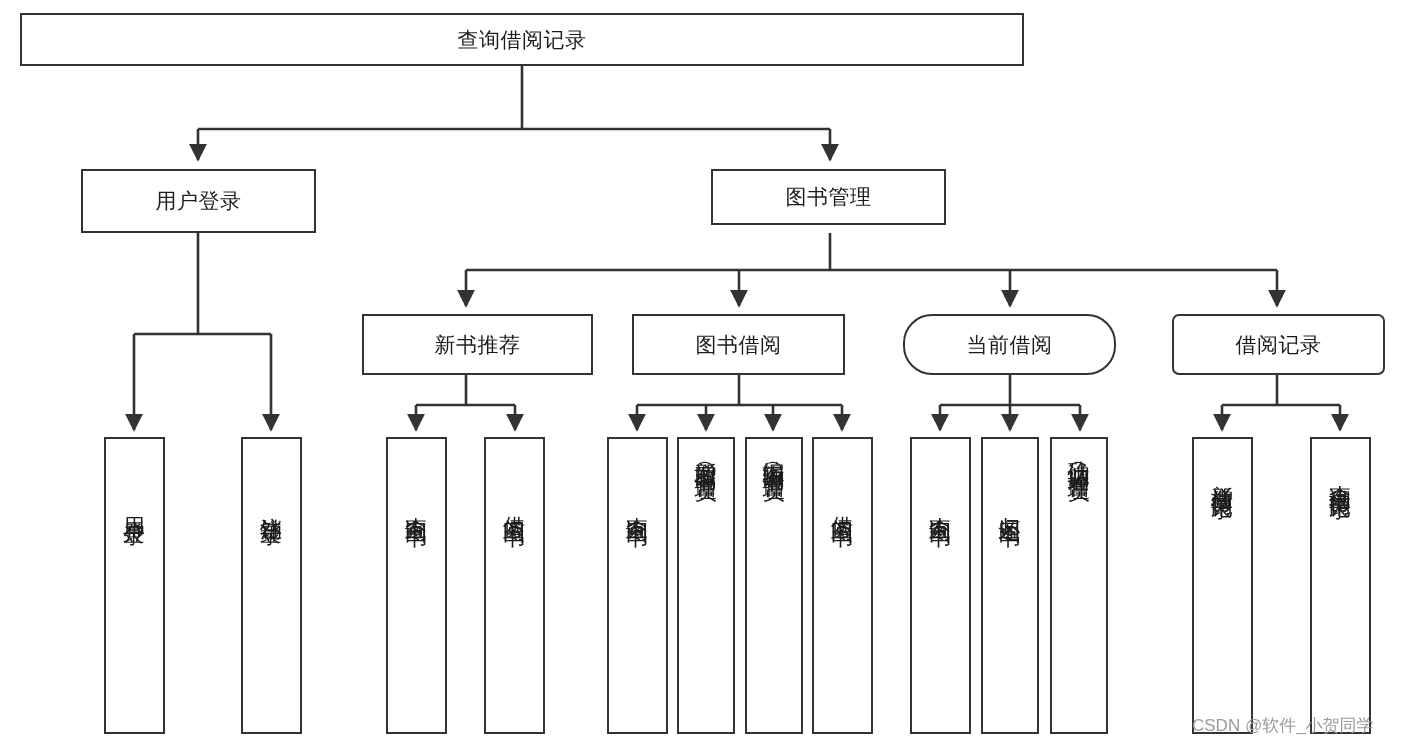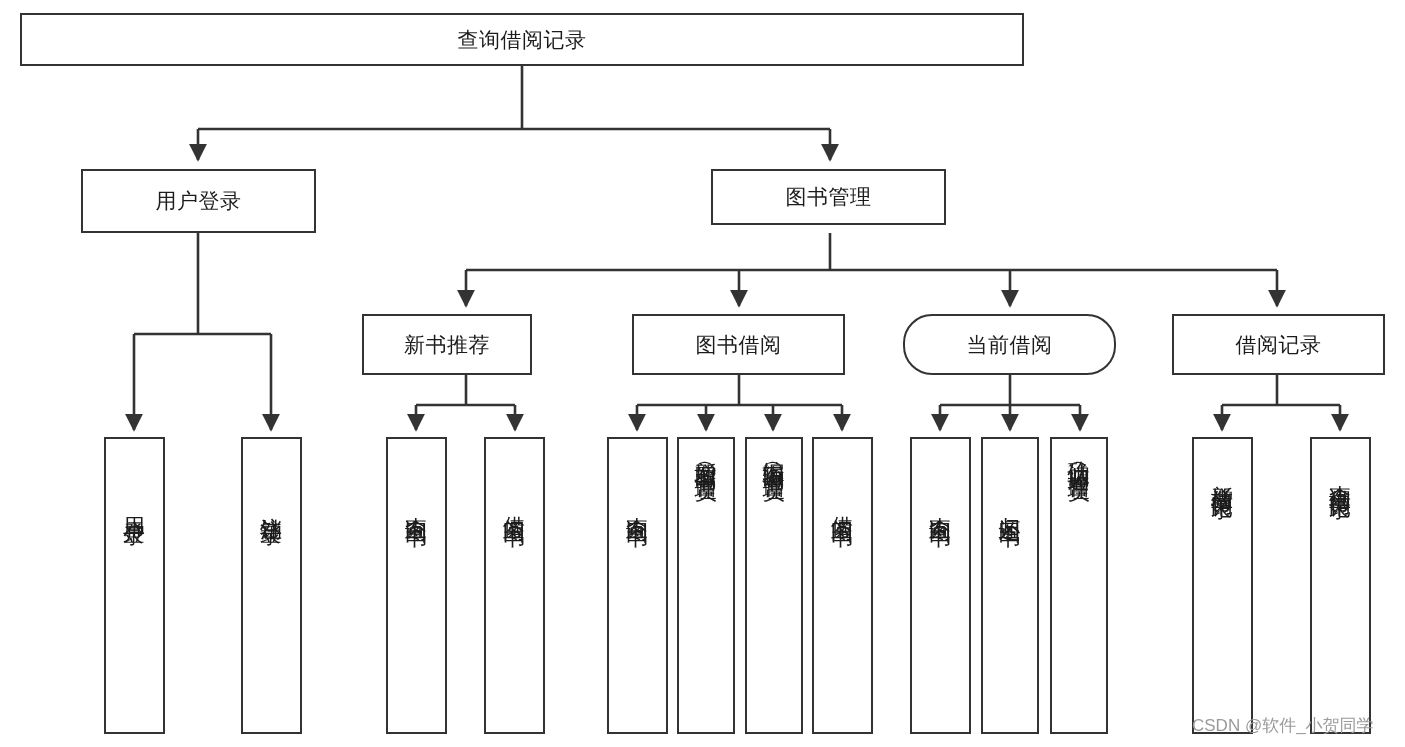--- a/index.html
+++ b/index.html
@@ -134,33 +134,33 @@
   </div>
 
   <div class="node horizontal" style="left:81px; top:169px; width:235px; height:64px;">
     <span class="node-label">用户登录</span>
   </div>
 
   <div class="node horizontal" style="left:711px; top:169px; width:235px; height:56px;">
     <span class="node-label">图书管理</span>
   </div>
 
-  <div class="node horizontal" style="left:362px; top:314px; width:170px; height:61px;">
+  <div class="node horizontal" style="left:362px; top:314px; width:231px; height:61px;">
     <span class="node-label">新书推荐</span>
   </div>
 
   <div class="node horizontal" style="left:632px; top:314px; width:213px; height:61px;">
     <span class="node-label">图书借阅</span>
   </div>
 
   <div class="node horizontal" style="left:903px; top:314px; width:213px; height:61px;border-radius:29px;">
     <span class="node-label">当前借阅</span>
   </div>
 
-  <div class="node horizontal" style="left:1172px; top:314px; width:213px; height:61px;">
+  <div class="node horizontal" style="left:1172px; top:314px; width:213px; height:61px;border-radius:7px;">
     <span class="node-label">借阅记录</span>
   </div>
 
   <div class="node vertical" style="left:104px; top:437px; width:61px; height:297px; padding-top:60px;">
     <span class="node-label">用户登录</span>
   </div>
 
   <div class="node vertical" style="left:241px; top:437px; width:61px; height:297px; padding-top:60px;">
     <span class="node-label">注销登录</span>
   </div>

